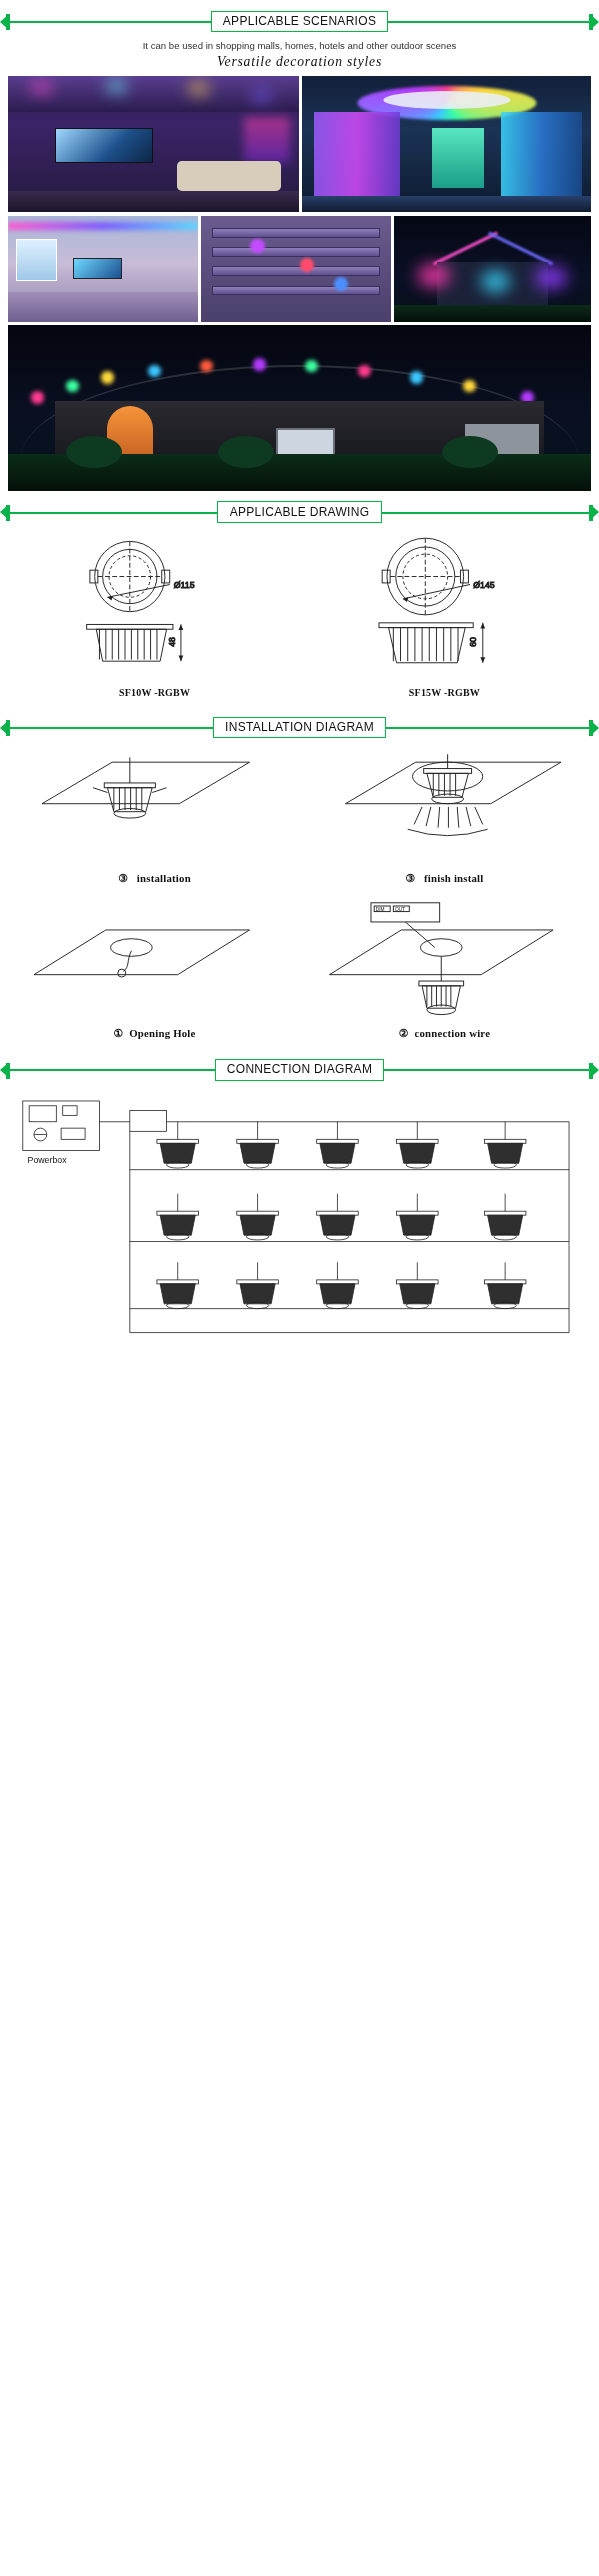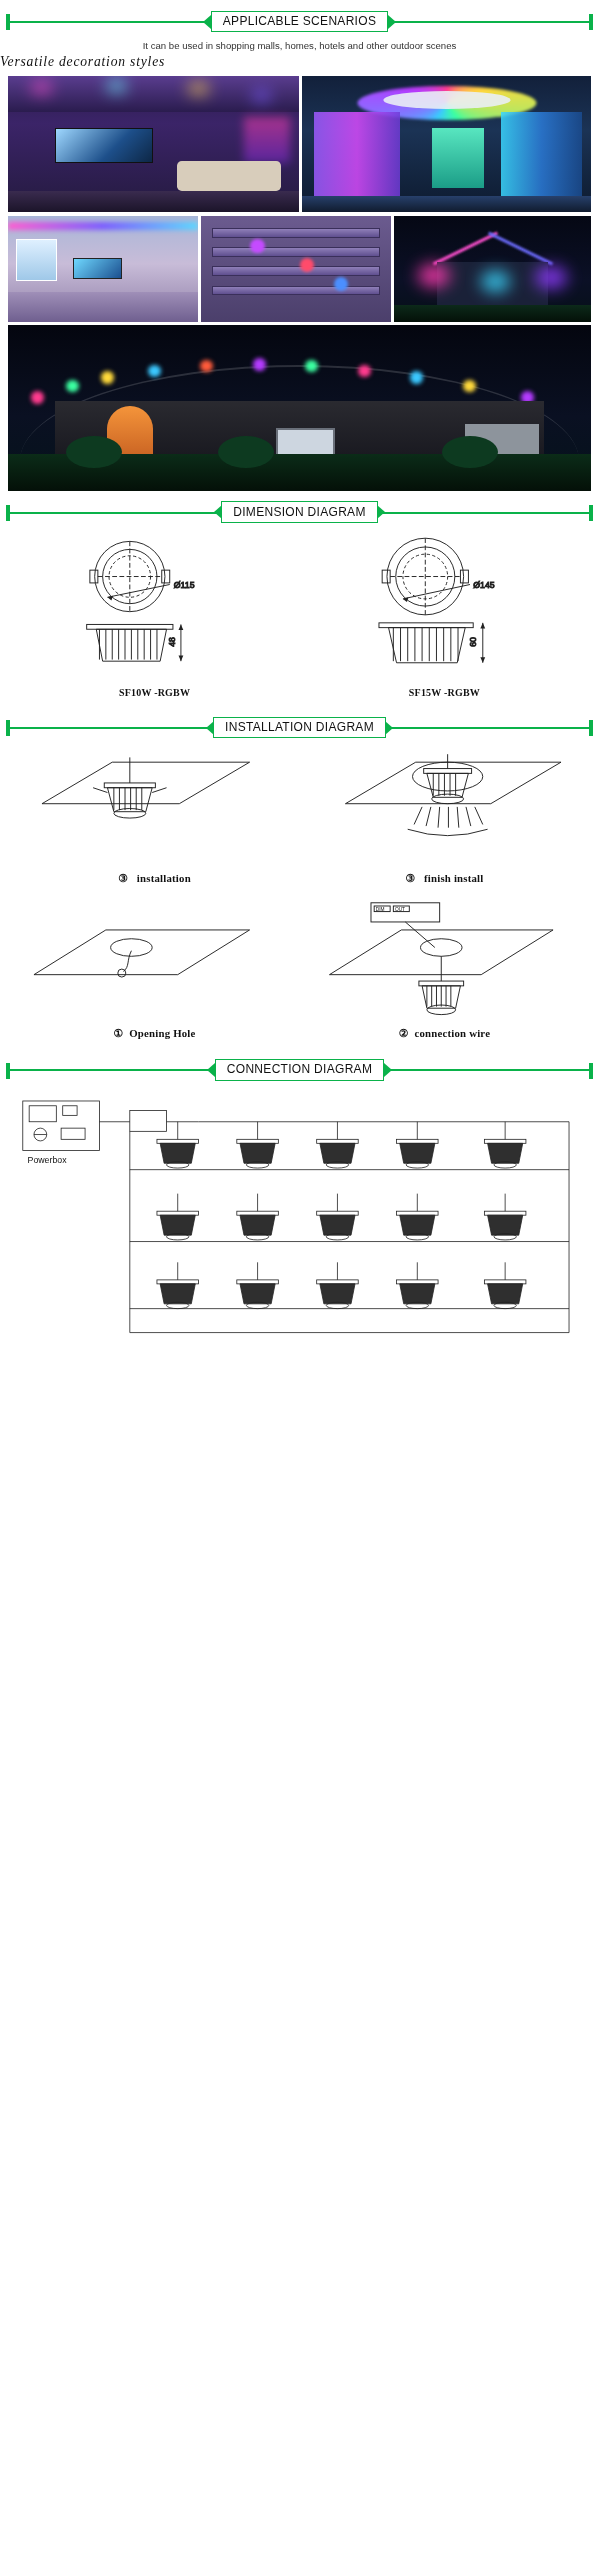--- a/index.html
+++ b/index.html
@@ -12,21 +12,21 @@
   }
   .page { width: 599px; position: relative; }
 
   
   .ribbon {
     position: relative;
     height: 27px;
     margin: 8px 0 4.8px 0;
     display: flex;
     align-items: center;
-    justify-content: center;
+    justify-content: space-between;
   }
   .ribbon .line {
     position: absolute;
     left: 6.4px; right: 6.4px; top: 12.8px;
     height: 2.4px;
     background: #0ab24a;
   }
   .ribbon .cap-l, .ribbon .cap-r {
     position: absolute;
     top: 6.4px;
@@ -65,20 +65,21 @@
     margin: 6.4px 0 1.6px 0;
     color: #111;
   }
   .subline {
     text-align: center;
     font-size: 9.6px;
     color: #333;
     margin-bottom: 3.2px;
   }
   .scriptline {
+    text-align: center;
     font-family: "Liberation Serif", serif;
     font-style: italic;
     font-size: 13.6px;
     letter-spacing: 0.8px;
     color: #111;
     margin-bottom: 6.4px;
   }
 
   
   .grid { display: block; padding: 0 8px; }
@@ -304,21 +305,21 @@
         </div>
       </div>
     </div>
   </div>
 
   <div class="ribbon">
     <div class="line"></div>
     <div class="cap-l"></div>
     <div class="cap-r"></div>
     <div class="notch-l"></div>
-    <div class="box">DIMENSION DIAGRAM</div>
+    <div class="box">APPLICABLE DRAWING</div>
     <div class="notch-r"></div>
   </div>
 
   <div class="tech">
     <svg viewBox="0 0 726 190">
       <g stroke="#222" fill="none" stroke-width="1.2">
 
         <g>
           <circle cx="150" cy="52" r="44"></circle>
           <circle cx="150" cy="52" r="34"></circle>

